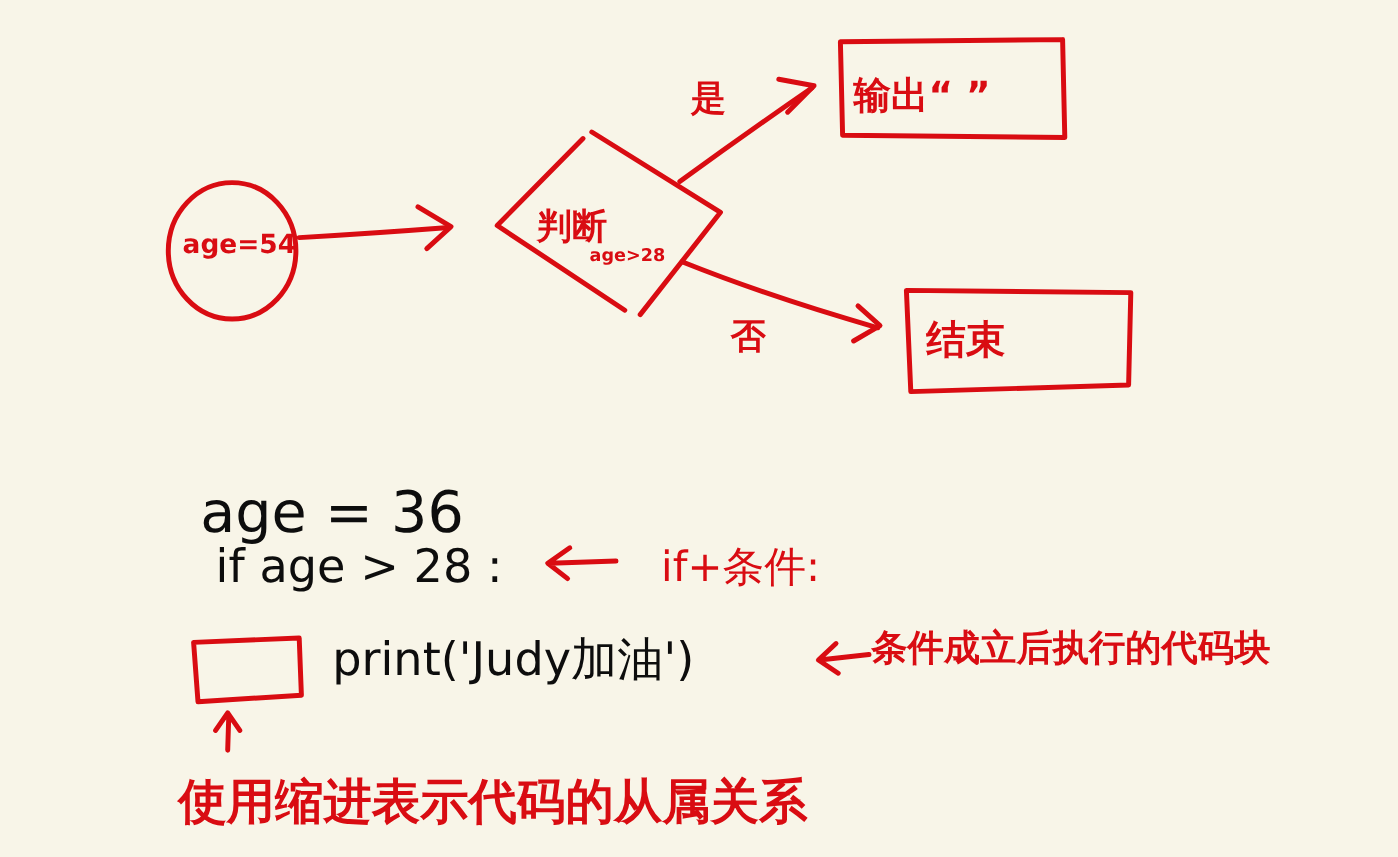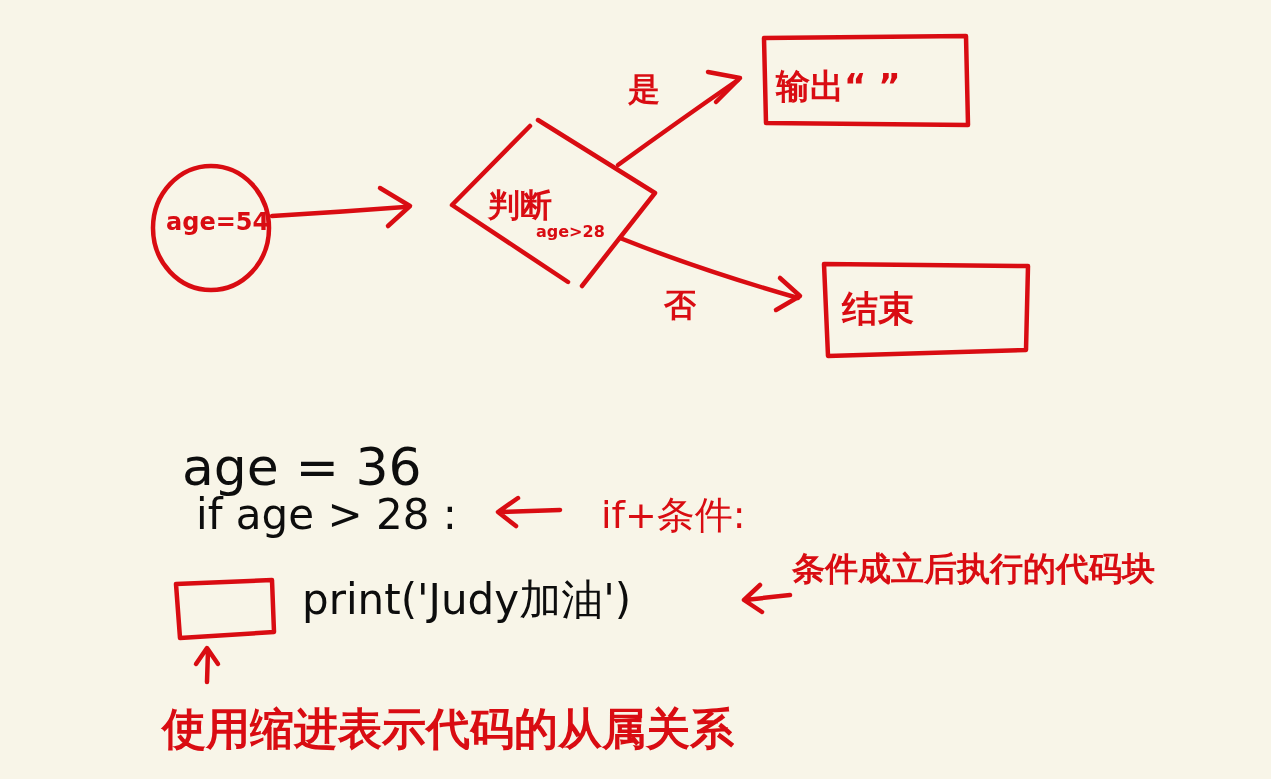--- a/index.html
+++ b/index.html
@@ -57,14 +57,14 @@
 <div class="txt red hand-red" style="left:776px;top:64px;font-size:34px;">输出“ ”</div>
 
 <div class="txt red hand-red" style="left:664px;top:284px;font-size:32px;">否</div>
 <div class="txt red hand-red" style="left:842px;top:285px;font-size:36px;">结束</div>
 
 <div class="txt black code" style="left:182px;top:418px;font-size:52px;margin-top:19px;">age = 36</div>
 <div class="txt black code" style="left:196px;top:490px;font-size:42px;">if age &gt; 28 :</div>
 <div class="txt black code" style="left:302px;top:572px;font-size:42px;">print('Judy加油')</div>
 
 <div class="txt red hand-red" style="left:584px;top:490px;font-size:38px;font-weight:normal;margin-left:17px;">if+条件:</div>
-<div class="txt red hand-red" style="left:792px;top:547px;font-size:33px;">条件成立后执行的代码块</div>
+<div class="txt red hand-red" style="left:792px;top:567px;font-size:33px;">条件成立后执行的代码块</div>
 <div class="txt red hand-red" style="left:162px;top:700px;font-size:44px;">使用缩进表示代码的从属关系</div>
 
 </body></html>

